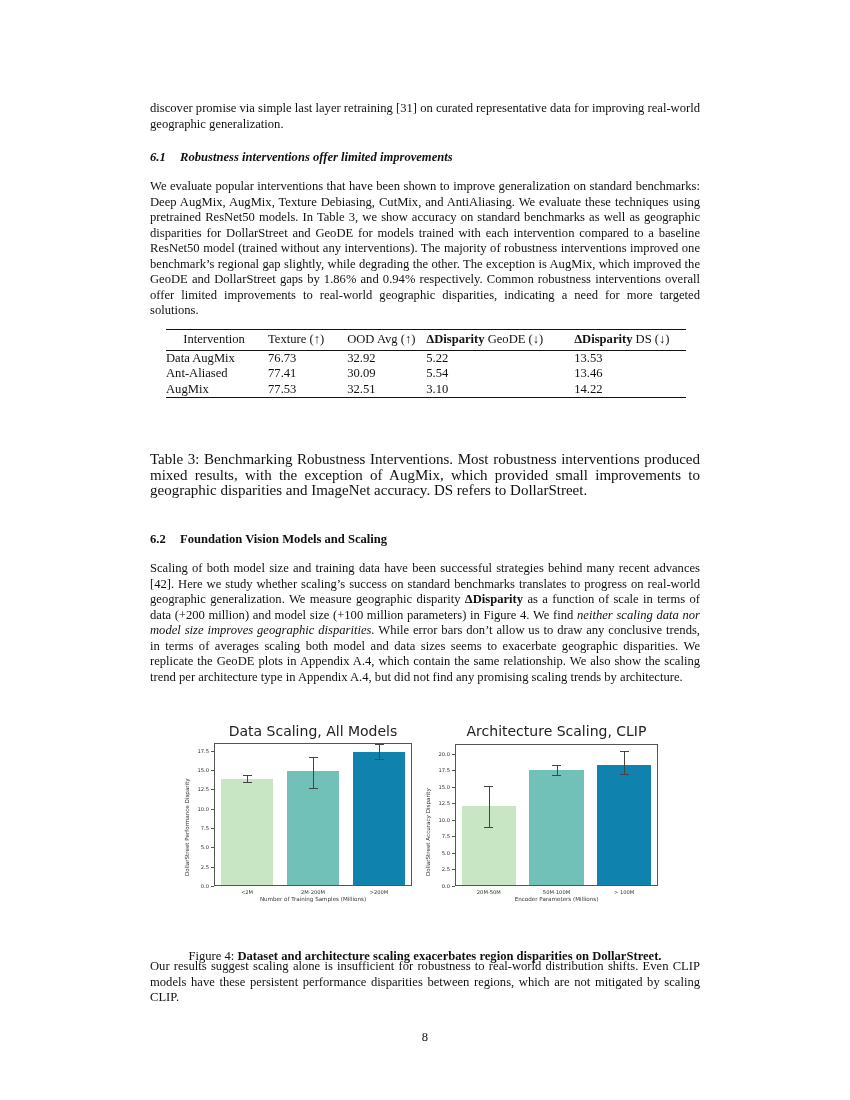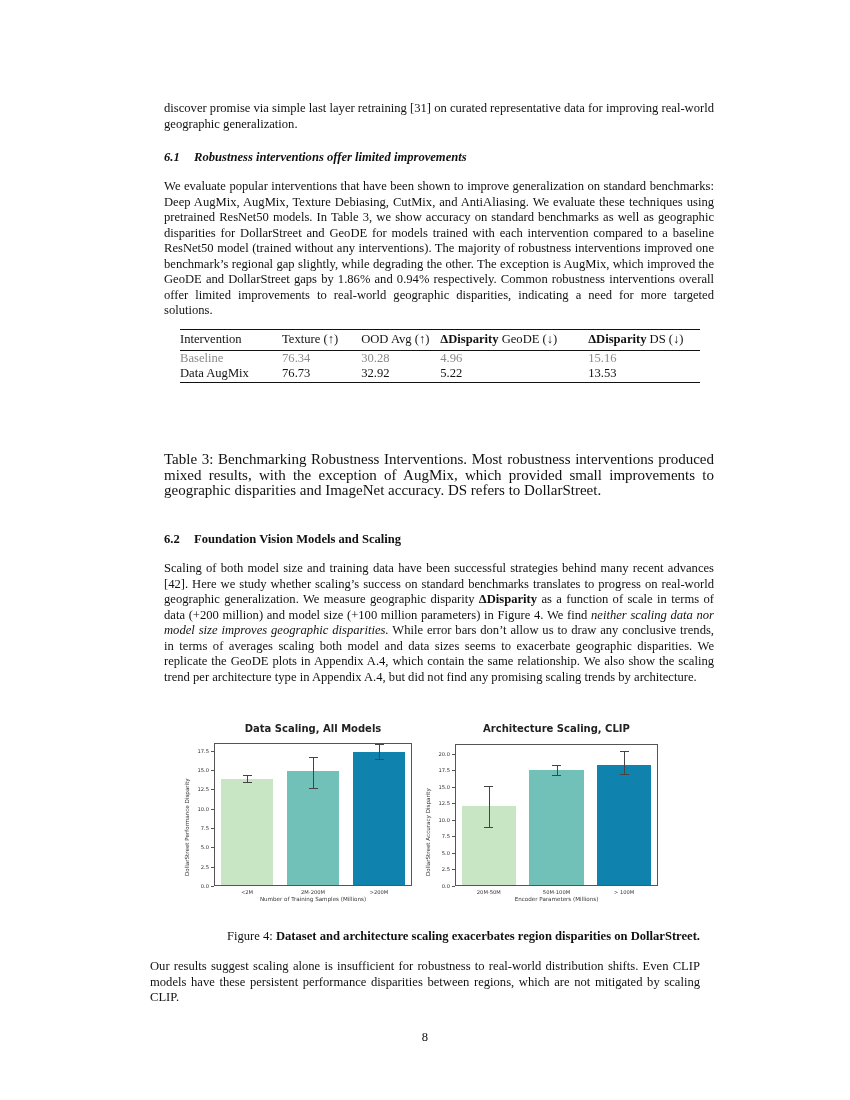--- a/index.html
+++ b/index.html
@@ -1,42 +1,42 @@
 <!DOCTYPE html>
 <html><head>
 <meta charset="utf-8">
 <style>
   html, body { margin: 0; padding: 0; background: #ffffff; }
   body { width: 850px; height: 1100px; position: relative; overflow: hidden;
          font-family: "Liberation Serif", "DejaVu Serif", serif; color: #111; }
   .page { position: absolute; left: 150px; top: 0; width: 550px; }
   p.body { font-size: 12.6px; line-height: 15.5px; margin: 0; text-align: justify; }
-  .abs { position: absolute; left: 0; width: 550px; margin-left: 14px; }
+  .abs { position: absolute; left: 0; width: 550px; }
   h3.sec { font-size: 12.6px; font-weight: bold; margin: 0; }
   h3.sec .num { display: inline-block; width: 30px; }
   table.res { border-collapse: collapse; font-size: 12.6px; line-height: 15.6px; }
   table.res th { font-weight: normal; text-align: left; padding: 2px 6px 2px 0; white-space: nowrap; }
   table.res td { padding: 0 6px 0 0; white-space: nowrap; }
   table.res thead tr { border-top: 1.4px solid #111; border-bottom: 0.8px solid #111; }
   table.res tbody tr:last-child { border-bottom: 1.4px solid #111; }
   table.res tr.baseline td { color: #8a8a8a; }
   .caption { font-size: 15px; line-height: 15.5px; text-align: justify; }
   .chart { position: absolute; font-family: "DejaVu Sans", "Liberation Sans", sans-serif; }
-  .chart .title { position: absolute; font-size: 10px; color: #222; white-space: nowrap; font-weight: bold; }
+  .chart .title { position: absolute; font-size: 14px; color: #222; white-space: nowrap; }
   .chart .frame { position: absolute; border: 1px solid #555; box-sizing: border-box; background: #fff; }
   .chart .bar { position: absolute; }
   .chart .err { position: absolute; width: 1px; background: #444; }
   .chart .cap { position: absolute; height: 1px; width: 9px; background: #444; }
   .chart .ytick { position: absolute; font-size: 5.2px; color: #333; text-align: right; width: 20px; }
   .chart .ytickmark { position: absolute; width: 3px; height: 1px; background: #555; }
   .chart .xtick { position: absolute; font-size: 5.2px; color: #333; text-align: center; width: 50px; }
   .chart .xlabel { position: absolute; font-size: 5.6px; color: #333; text-align: center; white-space: nowrap; }
   .chart .ylabel { position: absolute; font-size: 5.6px; color: #333; white-space: nowrap;
                    transform: rotate(-90deg); transform-origin: left top; }
-  .fig-caption { font-size: 12.6px; text-align: right; }
+  .fig-caption { font-size: 12.6px; text-align: center; margin-top: 20px; }
   .pagenum { font-size: 12.6px; text-align: center; }
 </style>
 </head>
 <body>
 
 <div class="page">
 
   <div class="abs" style="top:101px;">
     <p class="body">discover promise via simple last layer retraining [31] on curated representative data for improving real-world geographic generalization.</p>
   </div>
@@ -46,41 +46,48 @@
   </div>
 
   <div class="abs" style="top:179px;">
     <p class="body">We evaluate popular interventions that have been shown to improve generalization on standard benchmarks: Deep AugMix, AugMix, Texture Debiasing, CutMix, and AntiAliasing. We evaluate these techniques using pretrained ResNet50 models. In Table 3, we show accuracy on standard benchmarks as well as geographic disparities for DollarStreet and GeoDE for models trained with each intervention compared to a baseline ResNet50 model (trained without any interventions). The majority of robustness interventions improved one benchmark’s regional gap slightly, while degrading the other. The exception is AugMix, which improved the GeoDE and DollarStreet gaps by 1.86% and 0.94% respectively. Common robustness interventions overall offer limited improvements to real-world geographic disparities, indicating a need for more targeted solutions.</p>
   </div>
 
   <div class="abs" style="top:329px; left:16px; width:520px;">
     <table class="res" id="tbl3">
       <thead>
         <tr>
-          <th style="width: 107px;">Intervention</th>
+          <th style="width: 107px; text-align: center;">Intervention</th>
           <th style="width: 80px;">Texture (↑)</th>
           <th style="width: 75px;">OOD Avg (↑)</th>
           <th style="width: 152px;"><b>ΔDisparity</b><span> GeoDE (↓)</span></th>
           <th style="width: 110px;"><b>ΔDisparity</b><span> DS (↓)</span></th>
         </tr>
       </thead>
       <tbody id="tbl3-body">
-          <tr class="baseline">
-            <td>Baseline</td>
-            <td>76.34</td>
-            <td>30.28</td>
-            <td>4.96</td>
-            <td>15.16</td>
-          </tr>
           <tr>
             <td>Data AugMix</td>
             <td>76.73</td>
             <td>32.92</td>
             <td>5.22</td>
             <td>13.53</td>
+          </tr>
+          <tr>
+            <td>Ant-Aliased</td>
+            <td>77.41</td>
+            <td>30.09</td>
+            <td>5.54</td>
+            <td>13.46</td>
+          </tr>
+          <tr>
+            <td>AugMix</td>
+            <td>77.53</td>
+            <td>32.51</td>
+            <td>3.10</td>
+            <td>14.22</td>
           </tr>
         </tbody>
     </table>
   </div>
 
   <div class="abs" style="top:452px;">
     <div class="caption">Table 3: Benchmarking Robustness Interventions. Most robustness interventions produced mixed results, with the exception of AugMix, which provided small improvements to geographic disparities and ImageNet accuracy. DS refers to DollarStreet.</div>
   </div>
 
   <div class="abs" style="top:532px;">

